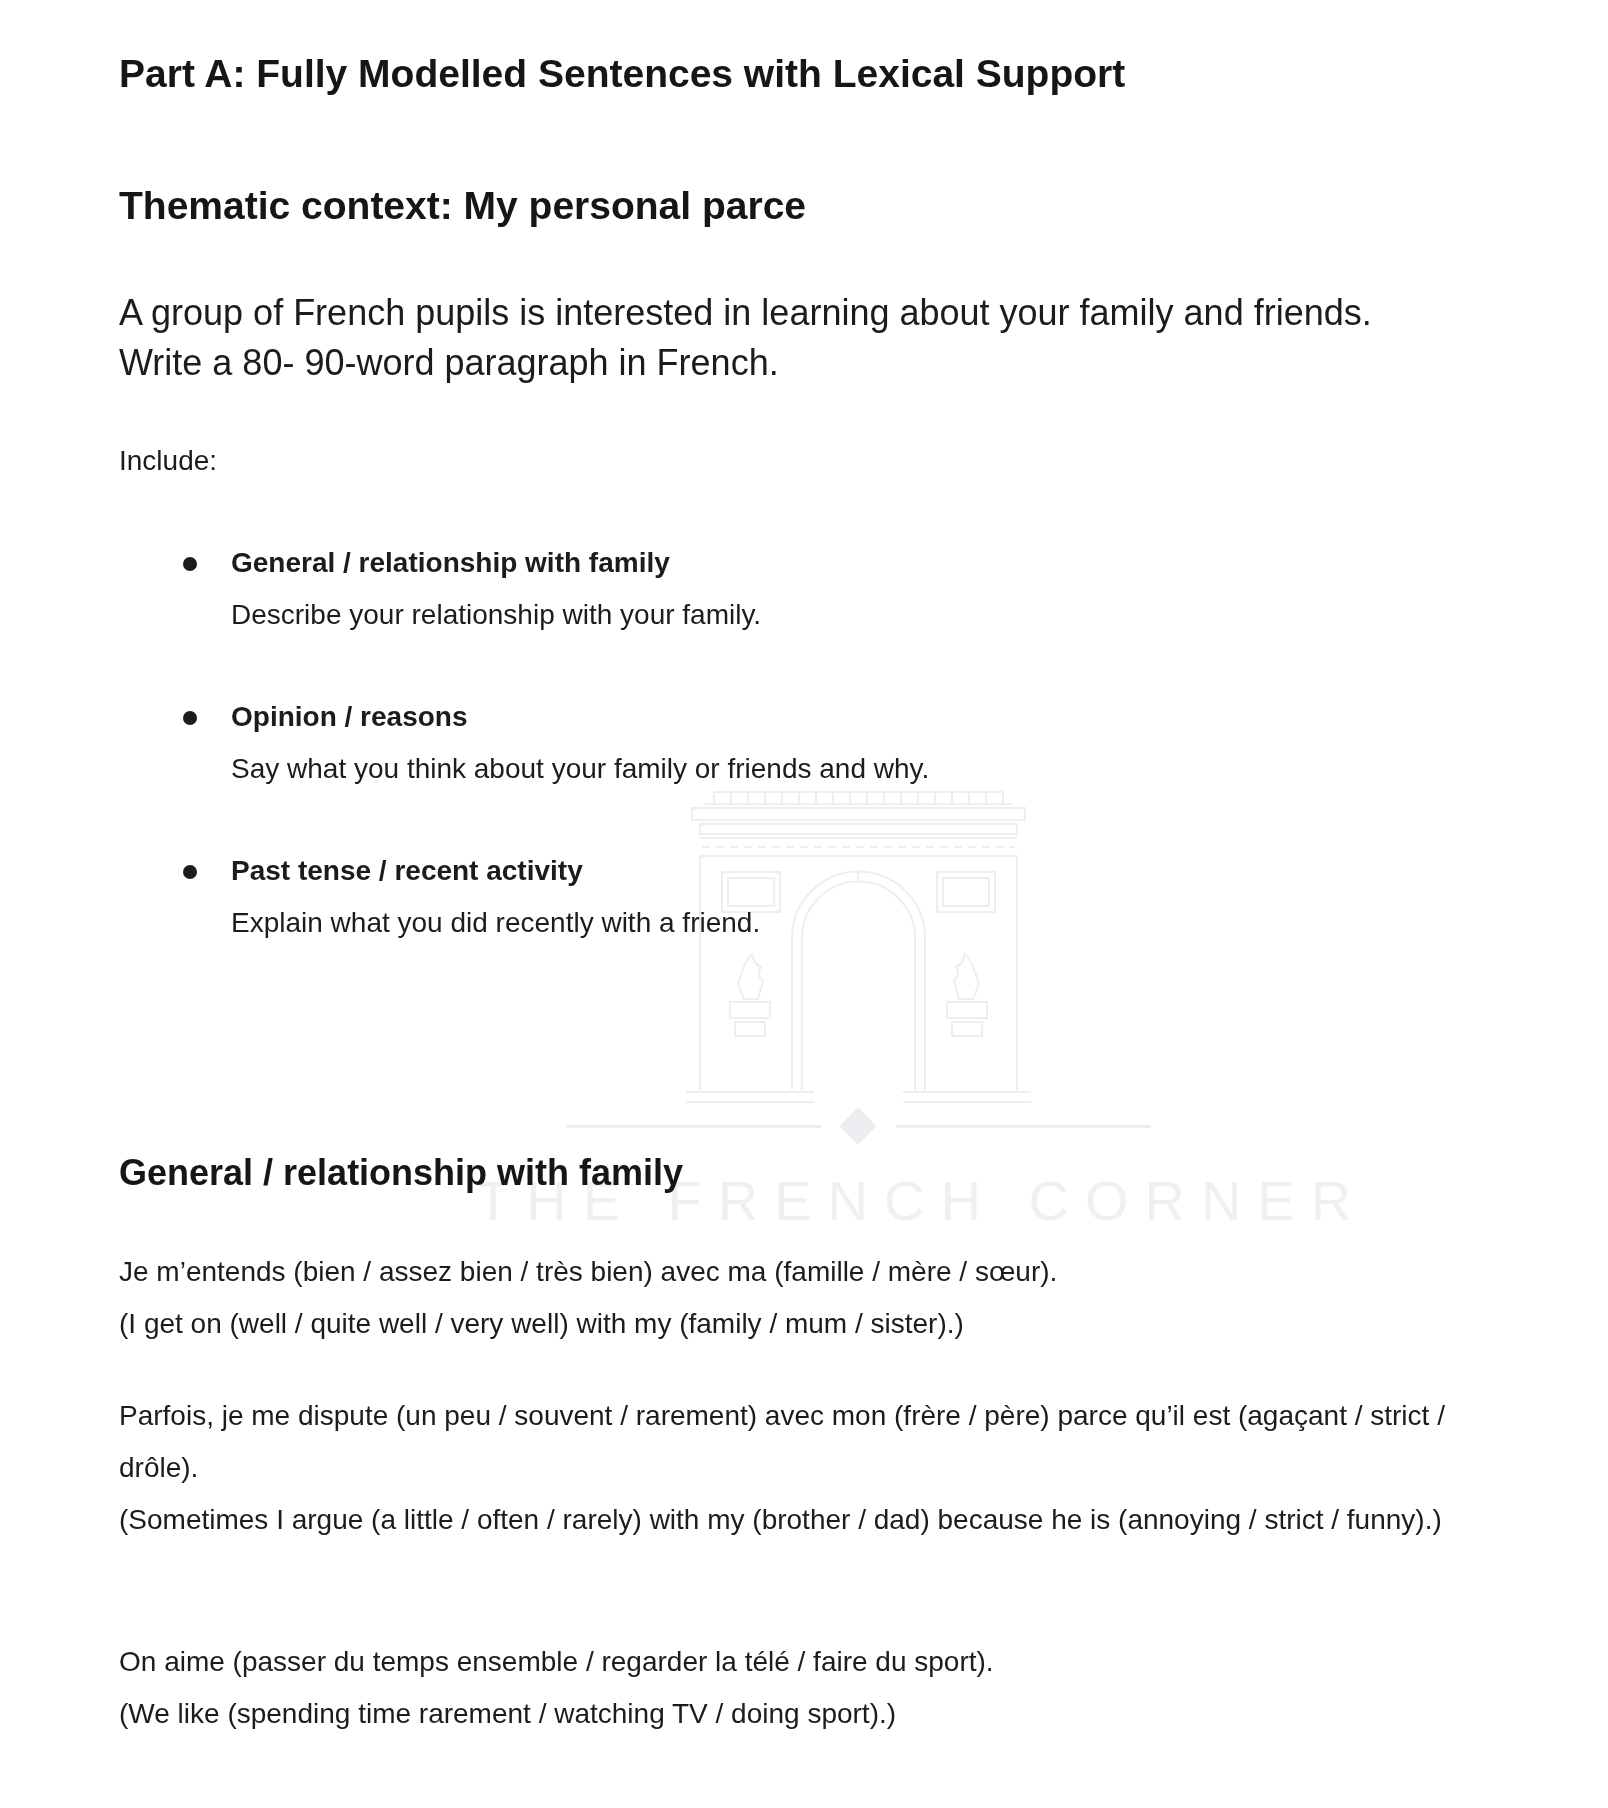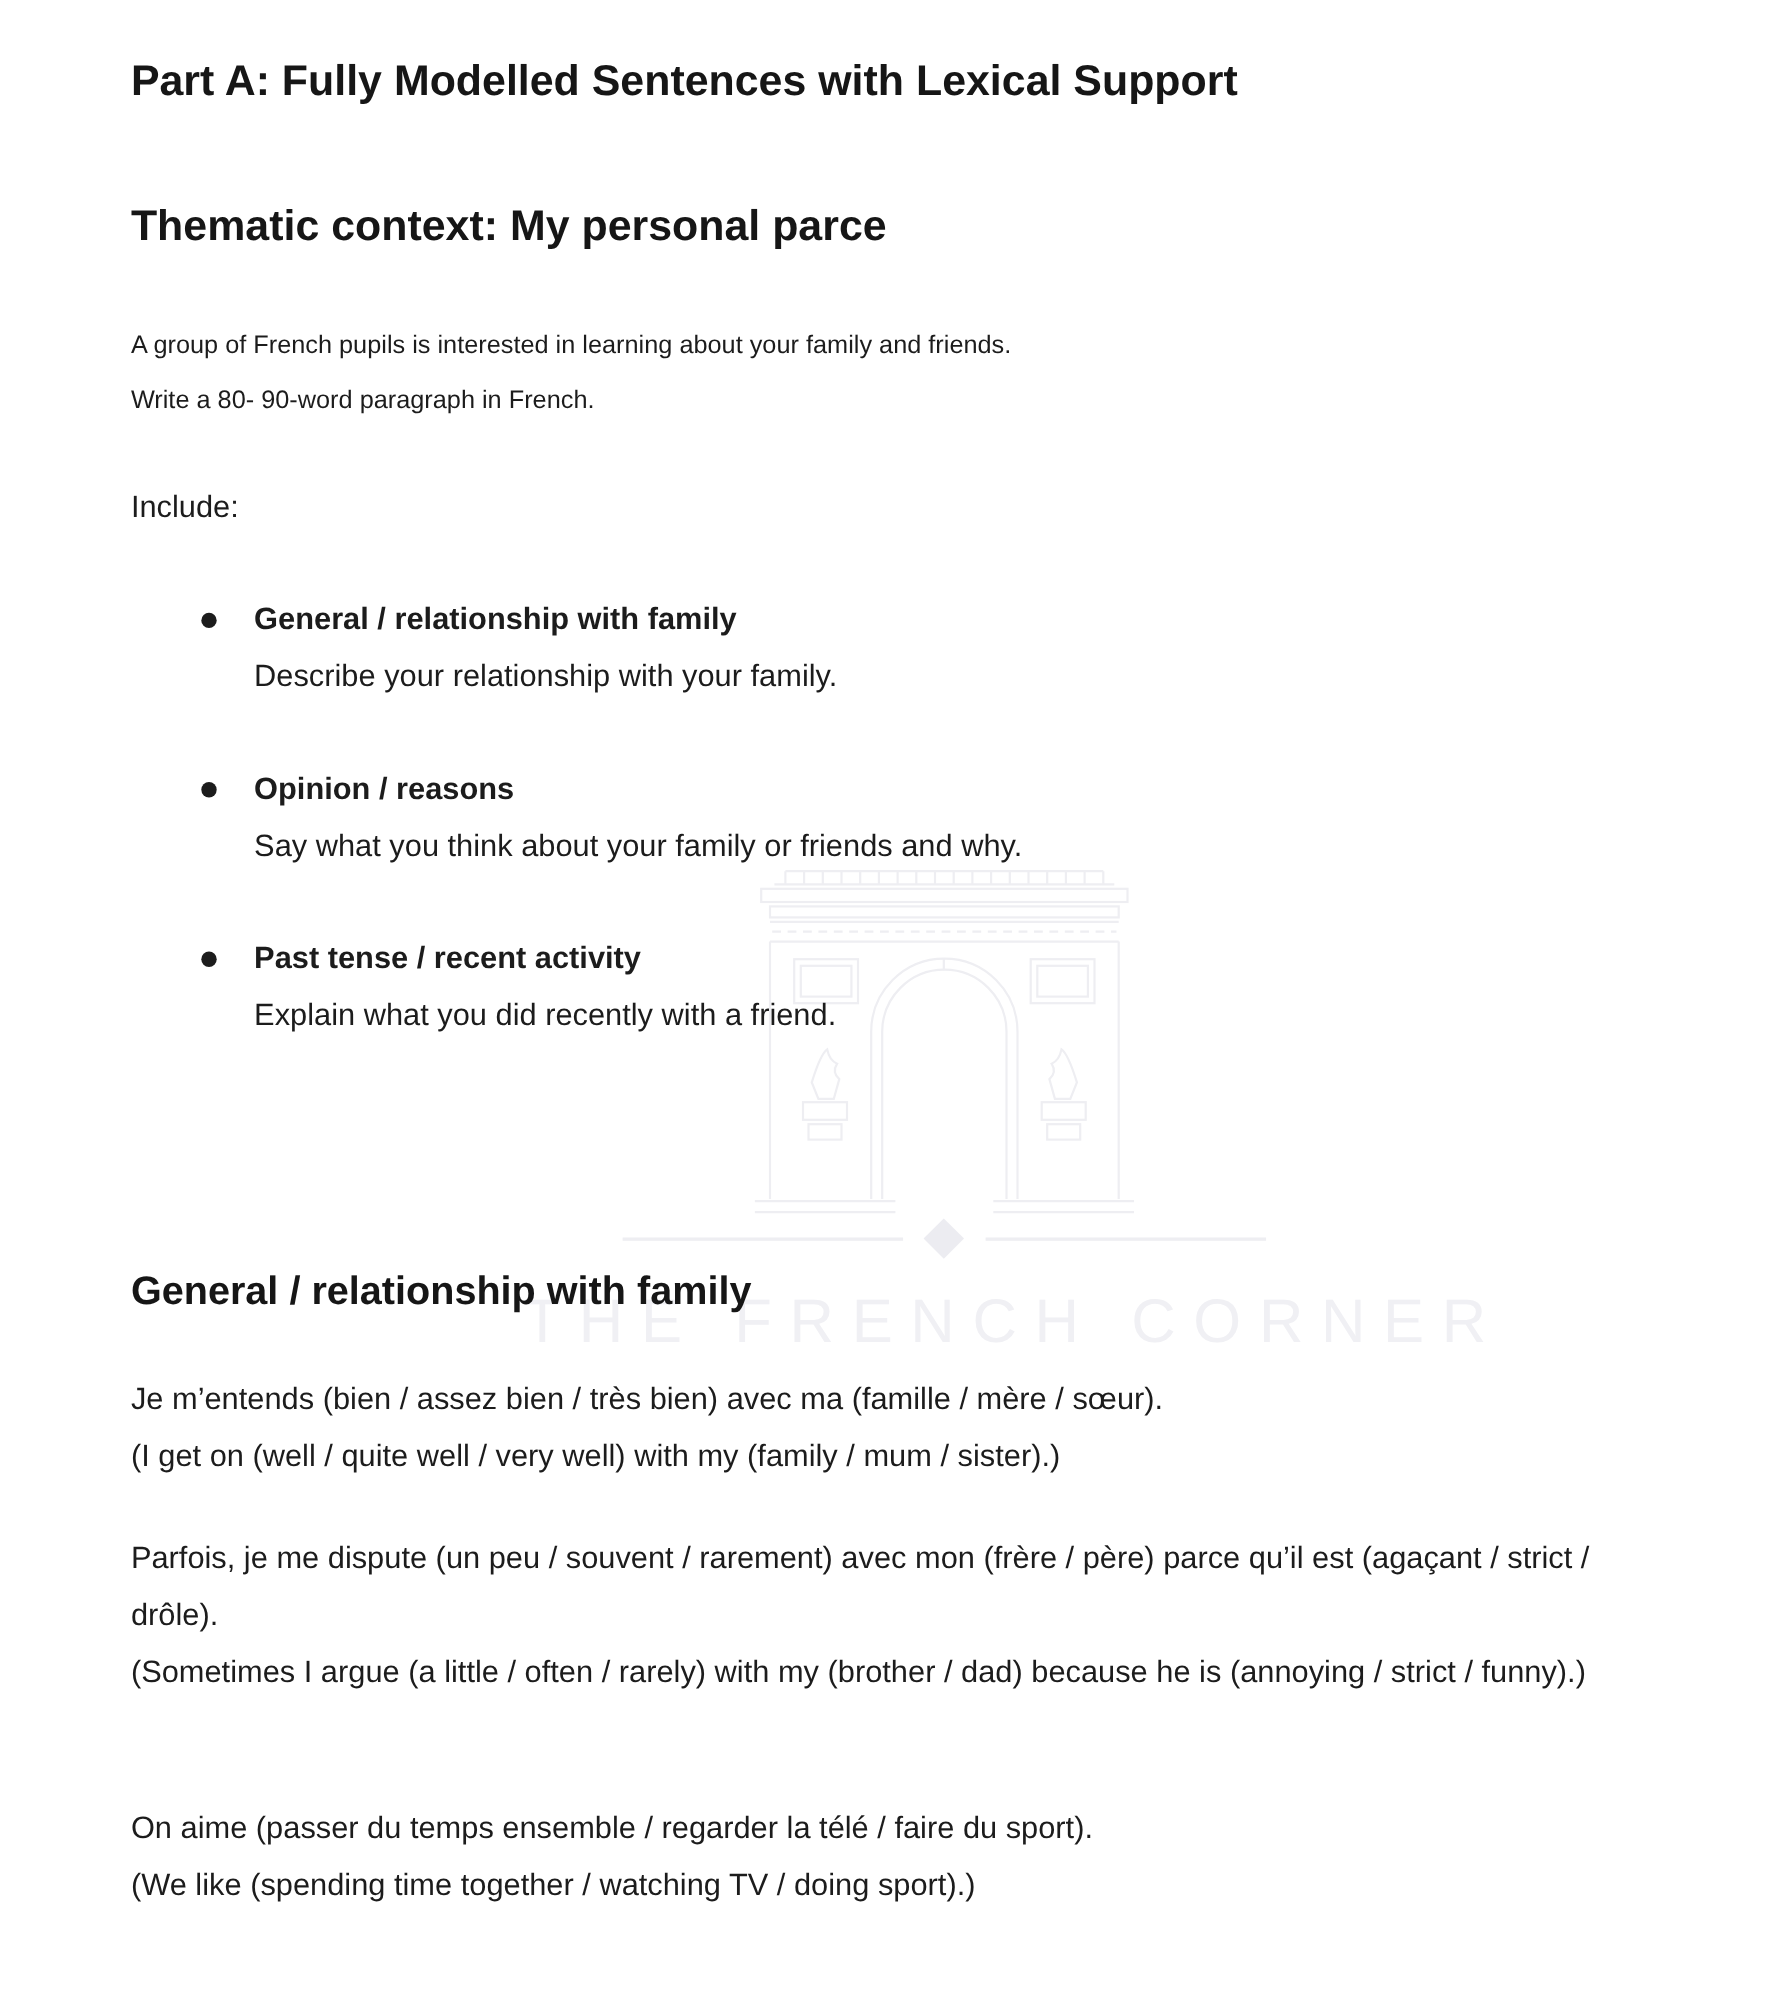--- a/index.html
+++ b/index.html
@@ -30,21 +30,21 @@
   
   .blk{position:absolute;left:119px;z-index:1;}
   .h1{
     top:46px;width:1400px;
     font-size:39px;font-weight:700;line-height:56px;color:#161616;
   }
   .h2{
     top:178px;width:1400px;
     font-size:39px;font-weight:700;line-height:56px;color:#161616;
   }
-  .intro{top:288px;width:1365px;font-size:23px;line-height:50px;}
+  .intro{top:288px;width:1365px;font-size:36px;line-height:50px;}
   .include{top:436px;width:600px;font-size:28px;line-height:50px;}
   ul.points{
     top:537px;width:1380px;
     list-style:none;margin:0;padding:0;
   }
   ul.points li{
     position:relative;
     padding-left:112px;
     margin:0 0 50px 0;
     font-size:28px;line-height:52px;
@@ -149,16 +149,16 @@
     <div>(I get on (well / quite well / very well) with my (family / mum / sister).)</div>
   </div>
 
   <div class="blk para para-2">
     <div>Parfois, je me dispute (un peu / souvent / rarement) avec mon (frère / père) parce qu’il est (agaçant / strict / drôle).</div>
     <div>(Sometimes I argue (a little / often / rarely) with my (brother / dad) because he is (annoying / strict / funny).)</div>
   </div>
 
   <div class="blk para para-3">
     <div>On aime (passer du temps ensemble / regarder la télé / faire du sport).</div>
-    <div>(We like (spending time together / watching TV / doing sport).)</div>
+    <div>(We like (spending time rarement / watching TV / doing sport).)</div>
   </div>
 
 </div>
 
 </body></html>

